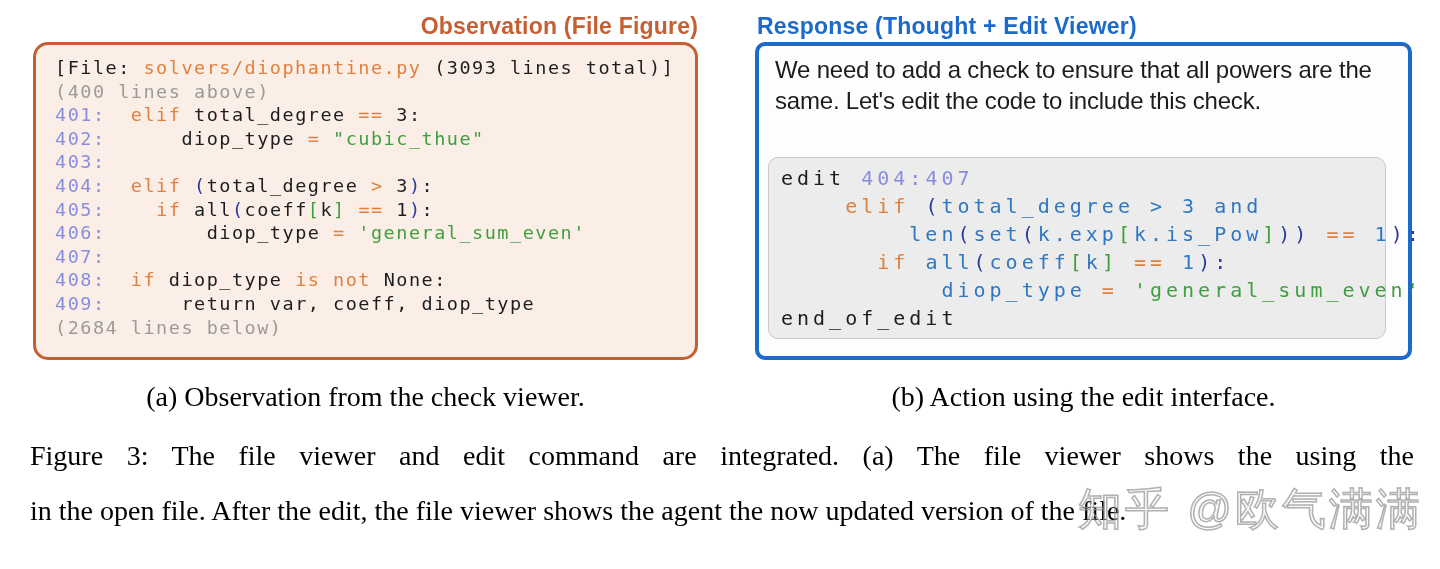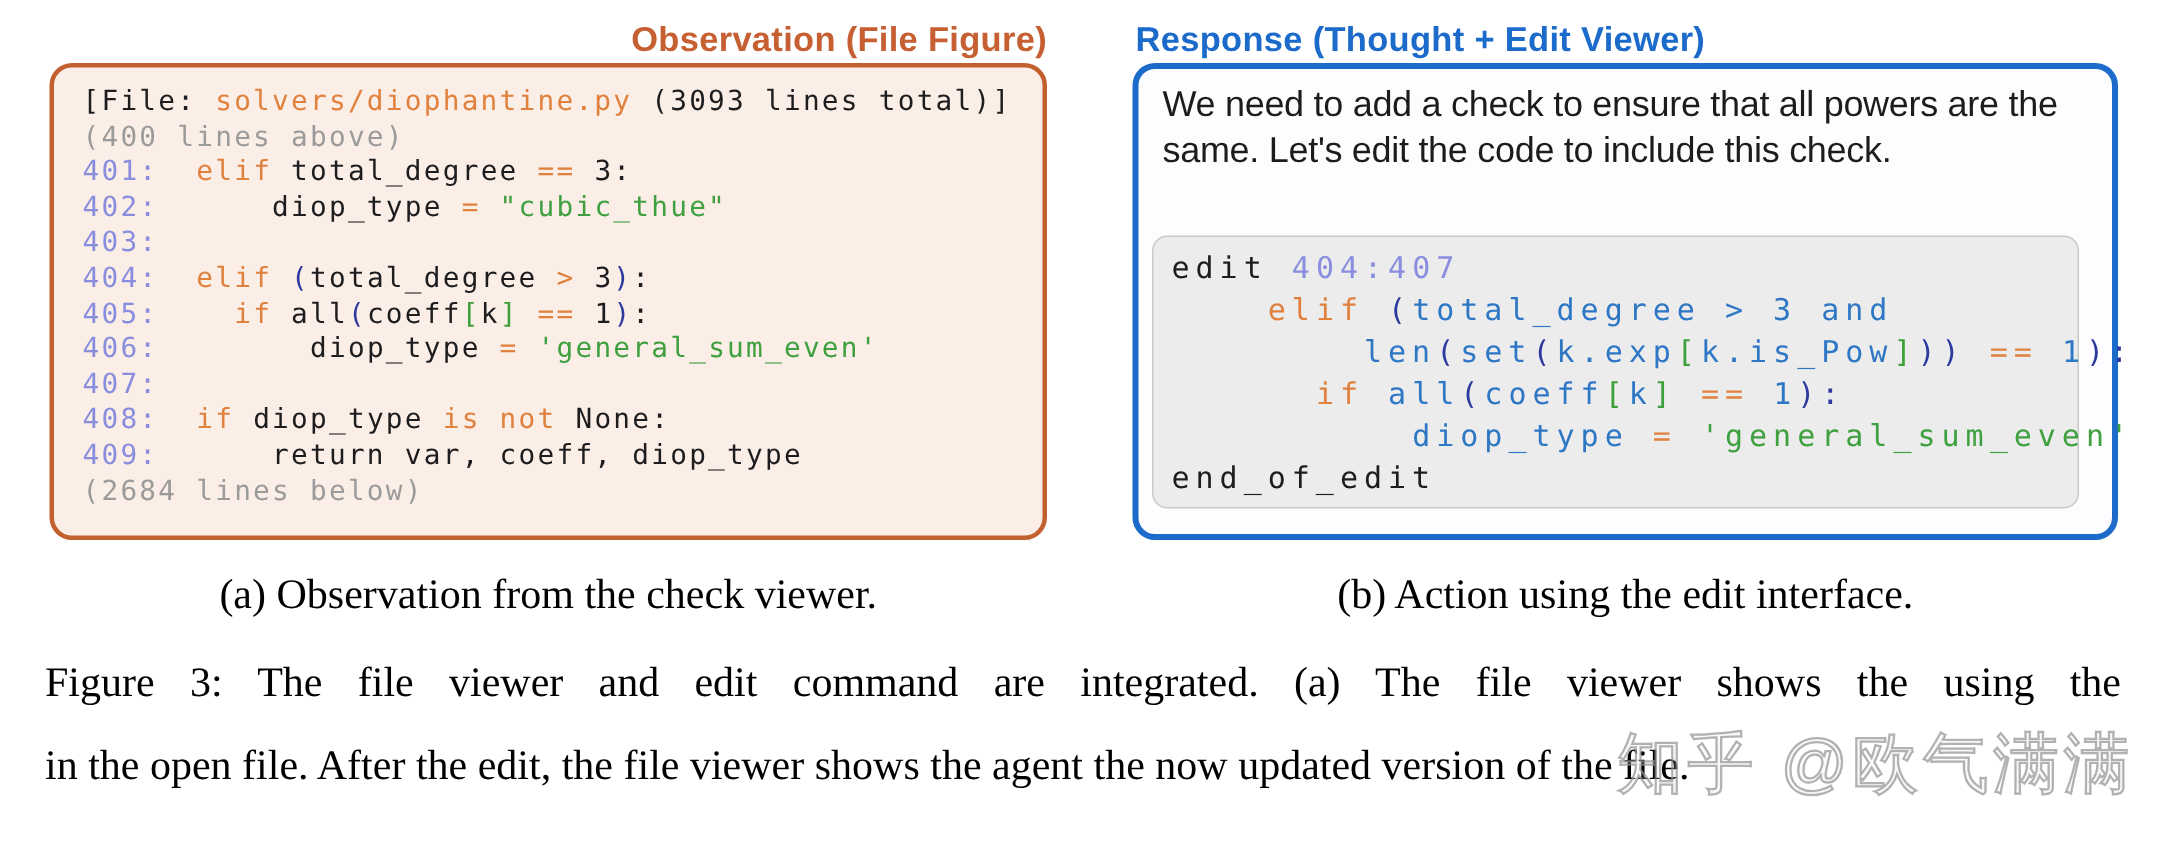--- a/index.html
+++ b/index.html
@@ -72,21 +72,21 @@
 <div>
 
   <div class="hdr hdr-left" style="color: rgb(198, 95, 49);">Observation (File Figure)</div>
 
   <div class="hdr hdr-right" style="color: rgb(28, 107, 203);">Response (Thought + Edit Viewer)</div>
 
   <div class="panel-left" style="background: rgb(251, 238, 231); border-color: rgb(195, 96, 47);">
     <div class="fv-code" id="fv-code"><div class="cl"><span style="color: rgb(29, 29, 31);">[File: </span><span style="color: rgb(224, 129, 62);">solvers/diophantine.py</span><span style="color: rgb(29, 29, 31);"> (3093 lines total)]</span></div><div class="cl"><span style="color: rgb(155, 155, 155);">(400 lines above)</span></div><div class="cl"><span style="color: rgb(137, 141, 222);">401:</span><span style="color: rgb(29, 29, 31);">  </span><span style="color: rgb(224, 129, 62);">elif</span><span style="color: rgb(29, 29, 31);"> total_degree </span><span style="color: rgb(224, 129, 62);">==</span><span style="color: rgb(29, 29, 31);"> 3:</span></div><div class="cl"><span style="color: rgb(137, 141, 222);">402:</span><span style="color: rgb(29, 29, 31);">      </span><span style="color: rgb(29, 29, 31);">diop_type </span><span style="color: rgb(224, 129, 62);">=</span><span style="color: rgb(29, 29, 31);"> </span><span style="color: rgb(63, 160, 64);">"cubic_thue"</span></div><div class="cl"><span style="color: rgb(137, 141, 222);">403:</span></div><div class="cl"><span style="color: rgb(137, 141, 222);">404:</span><span style="color: rgb(29, 29, 31);">  </span><span style="color: rgb(224, 129, 62);">elif</span><span style="color: rgb(29, 29, 31);"> </span><span style="color: rgb(44, 58, 158);">(</span><span style="color: rgb(29, 29, 31);">total_degree </span><span style="color: rgb(224, 129, 62);">&gt;</span><span style="color: rgb(29, 29, 31);"> 3</span><span style="color: rgb(44, 58, 158);">)</span><span style="color: rgb(29, 29, 31);">:</span></div><div class="cl"><span style="color: rgb(137, 141, 222);">405:</span><span style="color: rgb(29, 29, 31);">    </span><span style="color: rgb(224, 129, 62);">if</span><span style="color: rgb(29, 29, 31);"> all</span><span style="color: rgb(44, 58, 158);">(</span><span style="color: rgb(29, 29, 31);">coeff</span><span style="color: rgb(61, 160, 58);">[</span><span style="color: rgb(29, 29, 31);">k</span><span style="color: rgb(61, 160, 58);">]</span><span style="color: rgb(29, 29, 31);"> </span><span style="color: rgb(224, 129, 62);">==</span><span style="color: rgb(29, 29, 31);"> 1</span><span style="color: rgb(44, 58, 158);">)</span><span style="color: rgb(29, 29, 31);">:</span></div><div class="cl"><span style="color: rgb(137, 141, 222);">406:</span><span style="color: rgb(29, 29, 31);">        </span><span style="color: rgb(29, 29, 31);">diop_type </span><span style="color: rgb(224, 129, 62);">=</span><span style="color: rgb(29, 29, 31);"> </span><span style="color: rgb(63, 160, 64);">'general_sum_even'</span></div><div class="cl"><span style="color: rgb(137, 141, 222);">407:</span></div><div class="cl"><span style="color: rgb(137, 141, 222);">408:</span><span style="color: rgb(29, 29, 31);">  </span><span style="color: rgb(224, 129, 62);">if</span><span style="color: rgb(29, 29, 31);"> diop_type </span><span style="color: rgb(224, 129, 62);">is</span><span style="color: rgb(29, 29, 31);"> </span><span style="color: rgb(224, 129, 62);">not</span><span style="color: rgb(29, 29, 31);"> None:</span></div><div class="cl"><span style="color: rgb(137, 141, 222);">409:</span><span style="color: rgb(29, 29, 31);">      </span><span style="color: rgb(29, 29, 31);">return var, coeff, diop_type</span></div><div class="cl"><span style="color: rgb(155, 155, 155);">(2684 lines below)</span></div></div>
   </div>
 
-  <div class="panel-right" style="border-color: rgb(28, 107, 203);">
+  <div class="panel-right" style="border-color: rgb(28, 107, 203); border-radius: 10px;">
     <div class="thought">We need to add a check to ensure that all powers are the same. Let's edit the code to include this check.</div>
     <div class="editbox" id="edit-code" style="background: rgb(236, 236, 236); border-color: rgb(201, 201, 201);"><div class="cl"><span style="color: rgb(29, 29, 31);">edit </span><span style="color: rgb(137, 141, 222);">404:407</span></div><div class="cl"><span style="color: rgb(29, 29, 31);">    </span><span style="color: rgb(224, 129, 62);">elif</span><span style="color: rgb(29, 29, 31);"> </span><span style="color: rgb(44, 58, 158);">(</span><span style="color: rgb(46, 119, 197);">total_degree &gt; 3 and</span></div><div class="cl"><span style="color: rgb(29, 29, 31);">        </span><span style="color: rgb(46, 119, 197);">len</span><span style="color: rgb(44, 58, 158);">(</span><span style="color: rgb(46, 119, 197);">set</span><span style="color: rgb(44, 58, 158);">(</span><span style="color: rgb(46, 119, 197);">k.exp</span><span style="color: rgb(61, 160, 58);">[</span><span style="color: rgb(46, 119, 197);">k.is_Pow</span><span style="color: rgb(61, 160, 58);">]</span><span style="color: rgb(44, 58, 158);">))</span><span style="color: rgb(29, 29, 31);"> </span><span style="color: rgb(224, 129, 62);">==</span><span style="color: rgb(29, 29, 31);"> </span><span style="color: rgb(46, 119, 197);">1</span><span style="color: rgb(44, 58, 158);">):</span></div><div class="cl"><span style="color: rgb(29, 29, 31);">      </span><span style="color: rgb(224, 129, 62);">if</span><span style="color: rgb(29, 29, 31);"> </span><span style="color: rgb(46, 119, 197);">all</span><span style="color: rgb(44, 58, 158);">(</span><span style="color: rgb(46, 119, 197);">coeff</span><span style="color: rgb(61, 160, 58);">[</span><span style="color: rgb(46, 119, 197);">k</span><span style="color: rgb(61, 160, 58);">]</span><span style="color: rgb(29, 29, 31);"> </span><span style="color: rgb(224, 129, 62);">==</span><span style="color: rgb(29, 29, 31);"> </span><span style="color: rgb(46, 119, 197);">1</span><span style="color: rgb(44, 58, 158);">):</span></div><div class="cl"><span style="color: rgb(29, 29, 31);">          </span><span style="color: rgb(46, 119, 197);">diop_type </span><span style="color: rgb(224, 129, 62);">=</span><span style="color: rgb(29, 29, 31);"> </span><span style="color: rgb(63, 160, 64);">'general_sum_even'</span></div><div class="cl"><span style="color: rgb(29, 29, 31);">end_of_edit</span></div></div>
   </div>
 
   <div class="subcap subcap-a">(a) Observation from the check viewer.</div>
 
   <div class="subcap subcap-b">(b) Action using the edit interface.</div>
 
   <div class="caption">
     <div class="capline">Figure 3: The file viewer and edit command are integrated. (a) The file viewer shows the using the</div>

